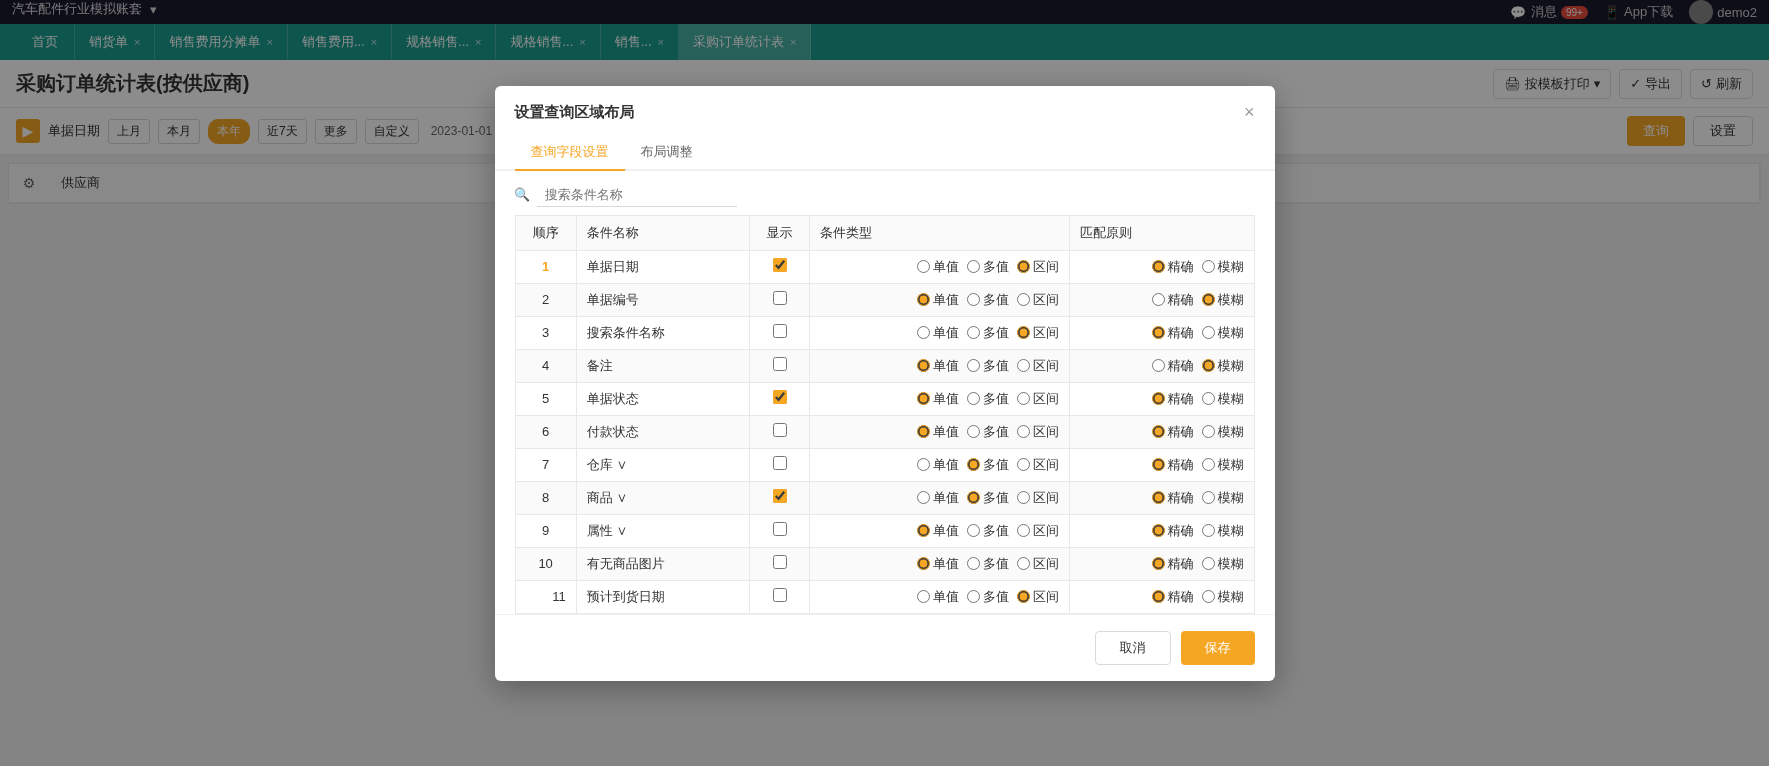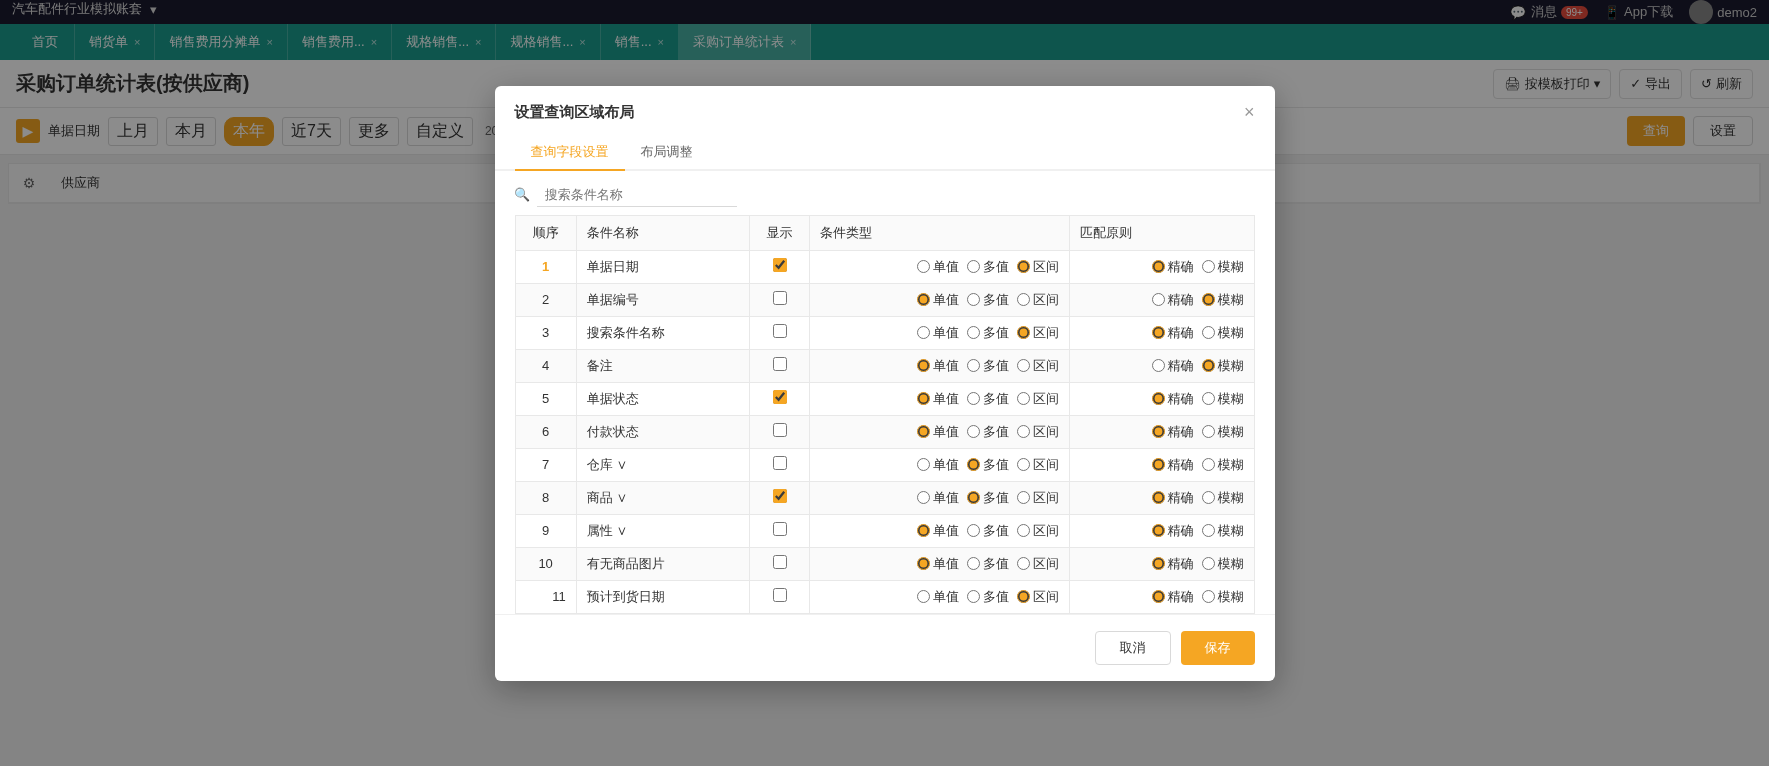--- a/index.html
+++ b/index.html
@@ -63,21 +63,21 @@
     .filter-bar {
       background: white;
       padding: 8px 16px;
       display: flex;
       align-items: center;
       gap: 8px;
       border-bottom: 1px solid #e8e8e8;
     }
     .filter-toggle { width: 24px; height: 24px; background: #f5a623; color: white; border: none; border-radius: 3px; cursor: pointer; display: flex; align-items: center; justify-content: center; font-size: 14px; }
     .filter-label { font-size: 13px; color: #333; }
-    .date-btn { padding: 3px 8px; border: 1px solid #d9d9d9; background: white; border-radius: 3px; cursor: pointer; font-size: 16px; color: #333; }
+    .date-btn { padding: 3px 8px; border: 1px solid #d9d9d9; background: white; border-radius: 3px; cursor: pointer; font-size: 12px; color: #333; }
     .date-btn.active { background: #f5a623; color: white; border-color: #f5a623; border-radius: 10px; }
     .date-range { font-size: 12px; color: #666; margin-left: 4px; }
     .btn-query { background: #f5a623; color: white; border: none; padding: 5px 16px; border-radius: 4px; cursor: pointer; font-size: 13px; }
     .btn-set { border: 1px solid #d9d9d9; background: white; padding: 5px 16px; border-radius: 4px; cursor: pointer; font-size: 13px; color: #333; }
 
     
     .table-area {
       background: white;
       margin: 8px;
       border: 1px solid #e8e8e8;

